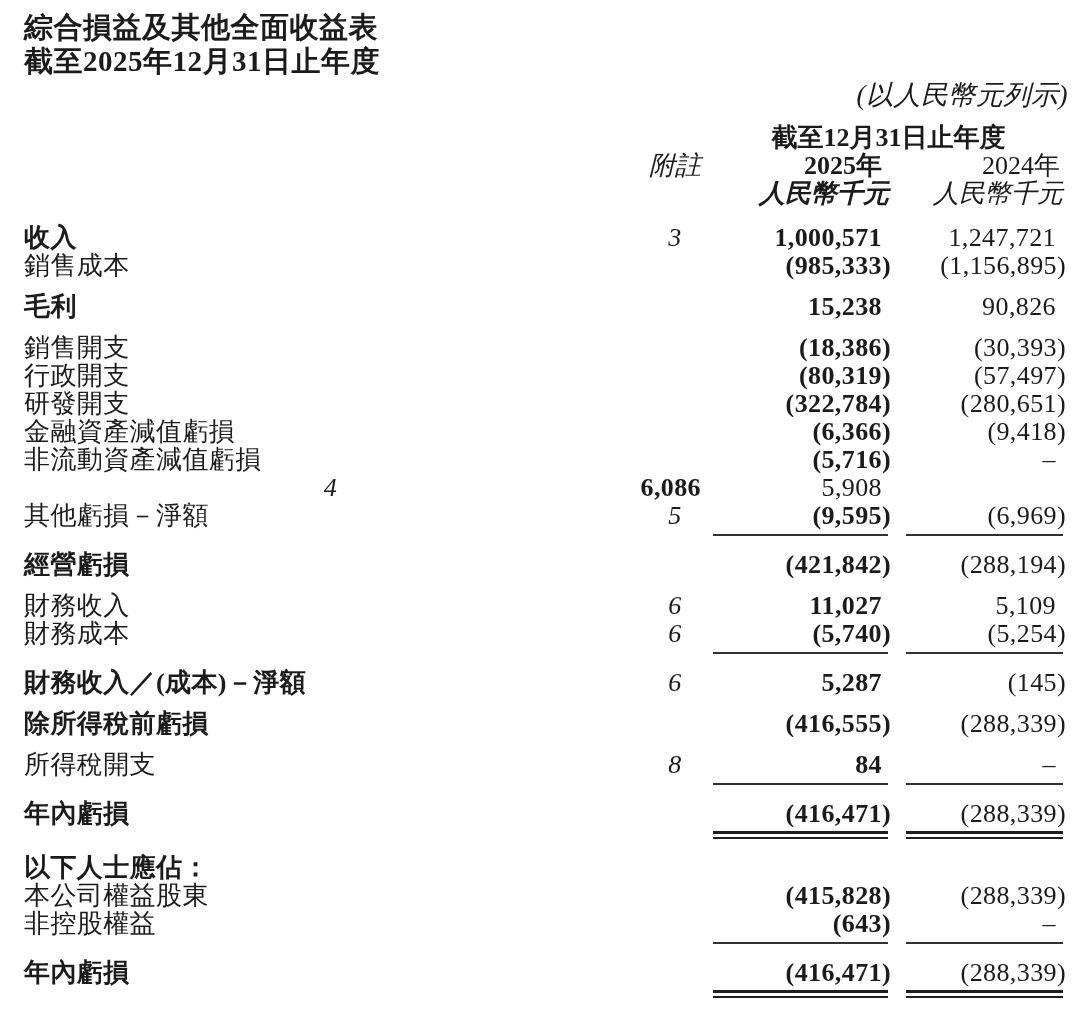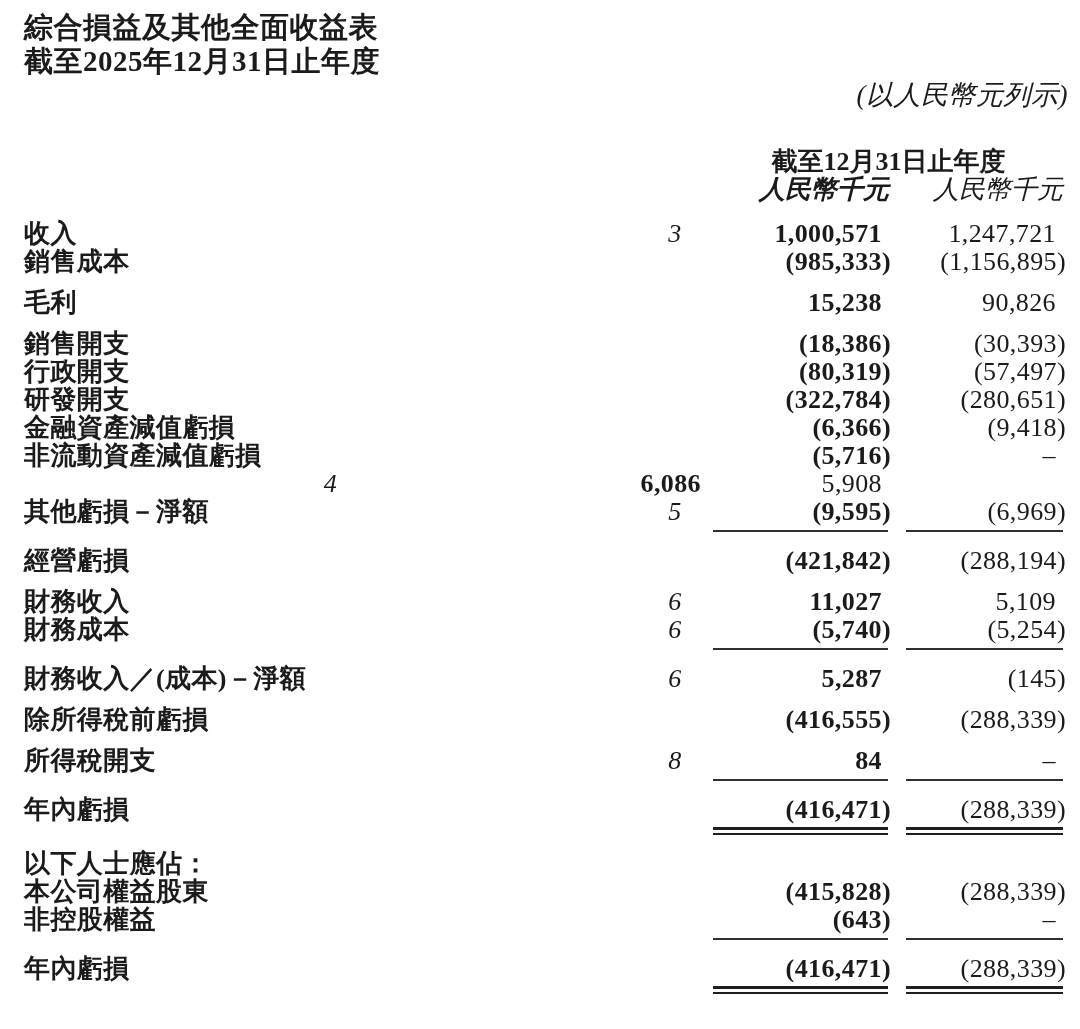--- a/index.html
+++ b/index.html
@@ -27,21 +27,21 @@
     letter-spacing: 0.5px;
   }
   .doc-presentation {
     font-size: 27px;
     font-style: italic;
     letter-spacing: 0.5px;
     text-align: right;
   }
 
   
-  .statement { margin-top: 36px; font-size: 26px; }
+  .statement { margin-top: 12px; font-size: 26px; }
   .hrow, .row, .rule-row {
     display: grid;
     grid-template-columns: 1fr 76px 181px 174px;
   }
   .hrow { line-height: 28px; }
   .row  { line-height: 28px; letter-spacing: 0.4px; }
 
   .h-span {
     grid-column: 3 / 5;
     text-align: center;
@@ -50,21 +50,21 @@
   }
   .h-note   { text-align: center; font-style: italic; }
   .h-y25    { text-align: right; font-weight: bold; padding-right: 12px; }
   .h-y24    { text-align: right; padding-right: 8px; }
   .h-u25    { text-align: right; font-weight: bold; font-style: italic; padding-right: 5px; }
   .h-u24    { text-align: right; font-style: italic; padding-right: 5px; }
 
   .section { margin-top: 13px; }
   .section:first-child { margin-top: 16px; }
 
-  .c-label { text-align: left; white-space: nowrap; font-weight: bold; }
+  .c-label { text-align: left; white-space: nowrap; }
   .c-note  { text-align: center; font-style: italic; }
   .c-v25   { text-align: right; font-weight: bold; padding-right: 12px; white-space: nowrap; }
   .c-v24   { text-align: right; padding-right: 12px; white-space: nowrap; }
   .c-v25.paren { padding-right: 3px; }
   .c-v24.paren { padding-right: 2px; }
   .row.em .c-label { font-weight: bold; }
 
   
   .rule-row.single { height: 8px; }
   .rule-row.double { height: 13px; }
@@ -91,20 +91,26 @@
   <div class="statement">
 
     <div class="thead">
       <div class="hrow">
         <div class="c-label"></div>
         <div class="c-note"></div>
         <div class="h-span">截至12月31日止年度</div>
       </div>
       <div class="hrow">
         <div class="c-label"></div>
+        <div class="h-note">附註</div>
+        <div class="h-y25">2025年</div>
+        <div class="h-y24">2024年</div>
+      </div>
+      <div class="hrow">
+        <div class="c-label"></div>
         <div class="c-note"></div>
         <div class="h-u25">人民幣千元</div>
         <div class="h-u24">人民幣千元</div>
       </div>
     </div>
 
     <div id="tbody">
         <div class="section">
           <div class="row em">
             <div class="c-label">收入</div>

